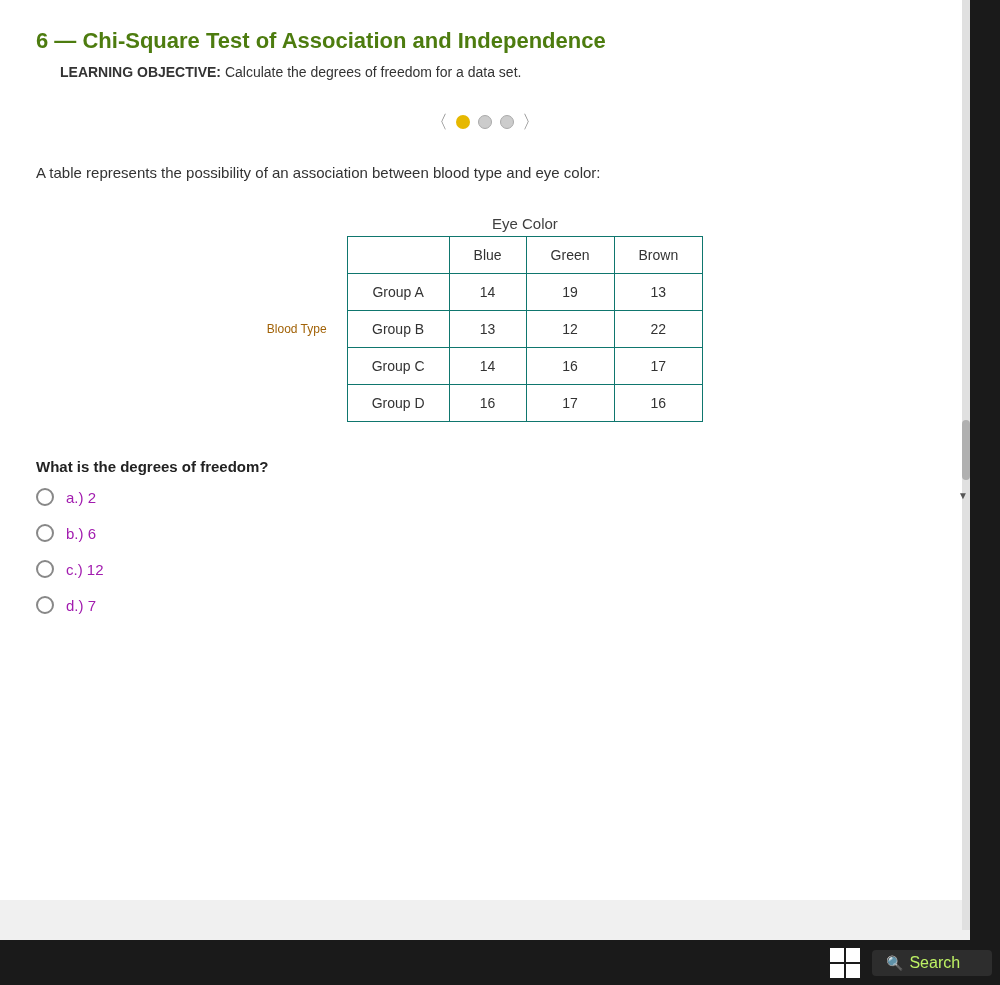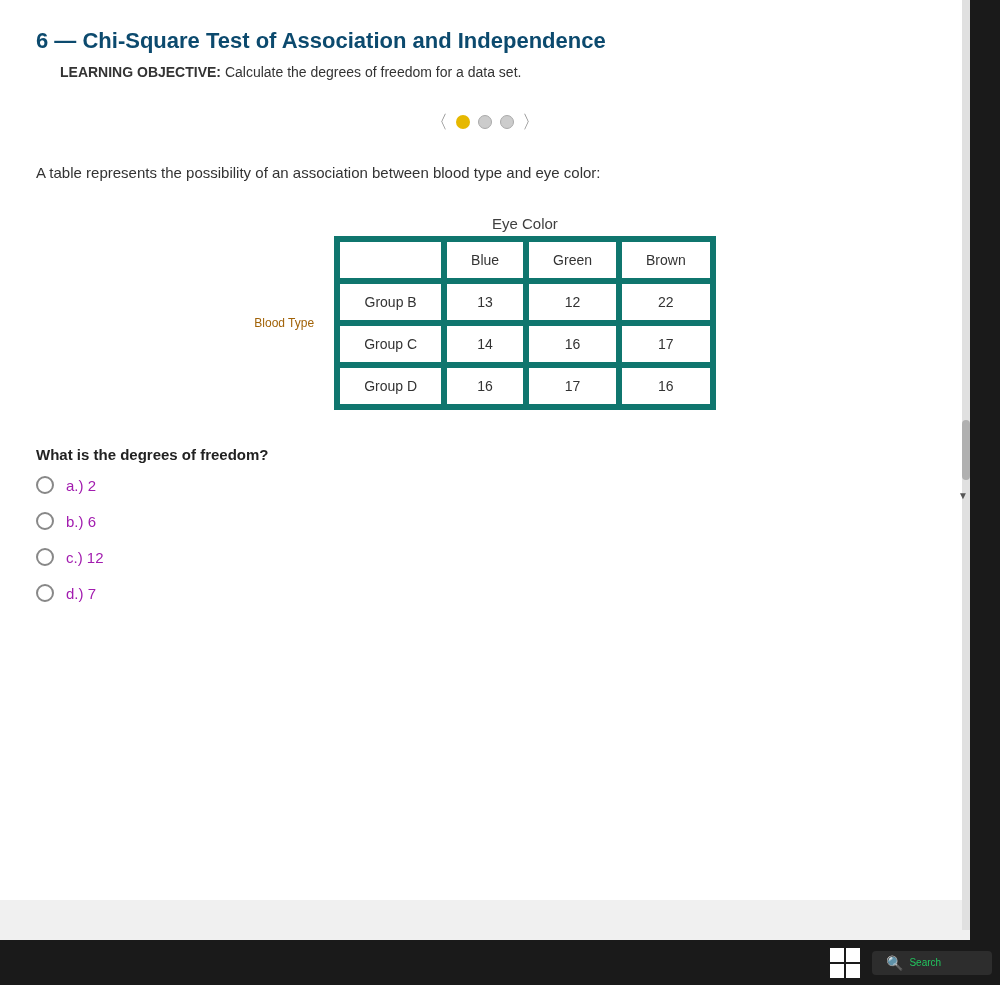--- a/index.html
+++ b/index.html
@@ -25,21 +25,21 @@
     .content-area {
       background: #fff;
       margin: 0;
       padding: 28px 36px 20px 36px;
       min-height: 900px;
     }
 
     .page-title {
       font-size: 22px;
       font-weight: 600;
-      color: #0c4a6e;
+      color: #4d7c0f;
       margin-bottom: 10px;
     }
 
     .learning-objective {
       font-size: 14px;
       color: #333;
       margin-bottom: 30px;
     }
 
     .learning-objective strong {
@@ -110,21 +110,21 @@
       padding-right: 20px;
       vertical-align: middle;
       text-align: right;
     }
 
     .data-table {
       border-collapse: collapse;
     }
 
     .data-table th, .data-table td {
-      border: 6px solid #0f766e;
+      border: 1px solid #0f766e;
       padding: 10px 24px;
       text-align: center;
       font-size: 14px;
       color: #333;
     }
 
     .data-table th {
       font-weight: 500;
       background: #fff;
     }
@@ -208,22 +208,22 @@
       gap: 6px;
       min-width: 120px;
     }
 
     .search-icon-svg {
       color: #ccc;
       font-size: 14px;
     }
 
     .search-label {
-      color: #22c55e;
-      font-size: 10px;
+      color: #bef264;
+      font-size: 16px;
     }
 
     .scrollbar-track {
       position: absolute;
       right: 0;
       top: 0;
       width: 8px;
       height: 930px;
       background: #e0e0e0;
     }
@@ -284,20 +284,26 @@
               <table class="data-table">
                 <thead>
                   <tr>
                     <th></th>
                     <th>Blue</th>
                     <th>Green</th>
                     <th>Brown</th>
                   </tr>
                 </thead>
                 <tbody id="table-body">
+                <tr>
+                      <td class="row-label">Group A</td>
+                      <td class="value">14</td>
+                      <td class="value">19</td>
+                      <td class="value">13</td>
+                    </tr>
                     <tr>
                       <td class="row-label">Group B</td>
                       <td class="value">13</td>
                       <td class="value">12</td>
                       <td class="value">22</td>
                     </tr>
                     <tr>
                       <td class="row-label">Group C</td>
                       <td class="value">14</td>
                       <td class="value">16</td>

